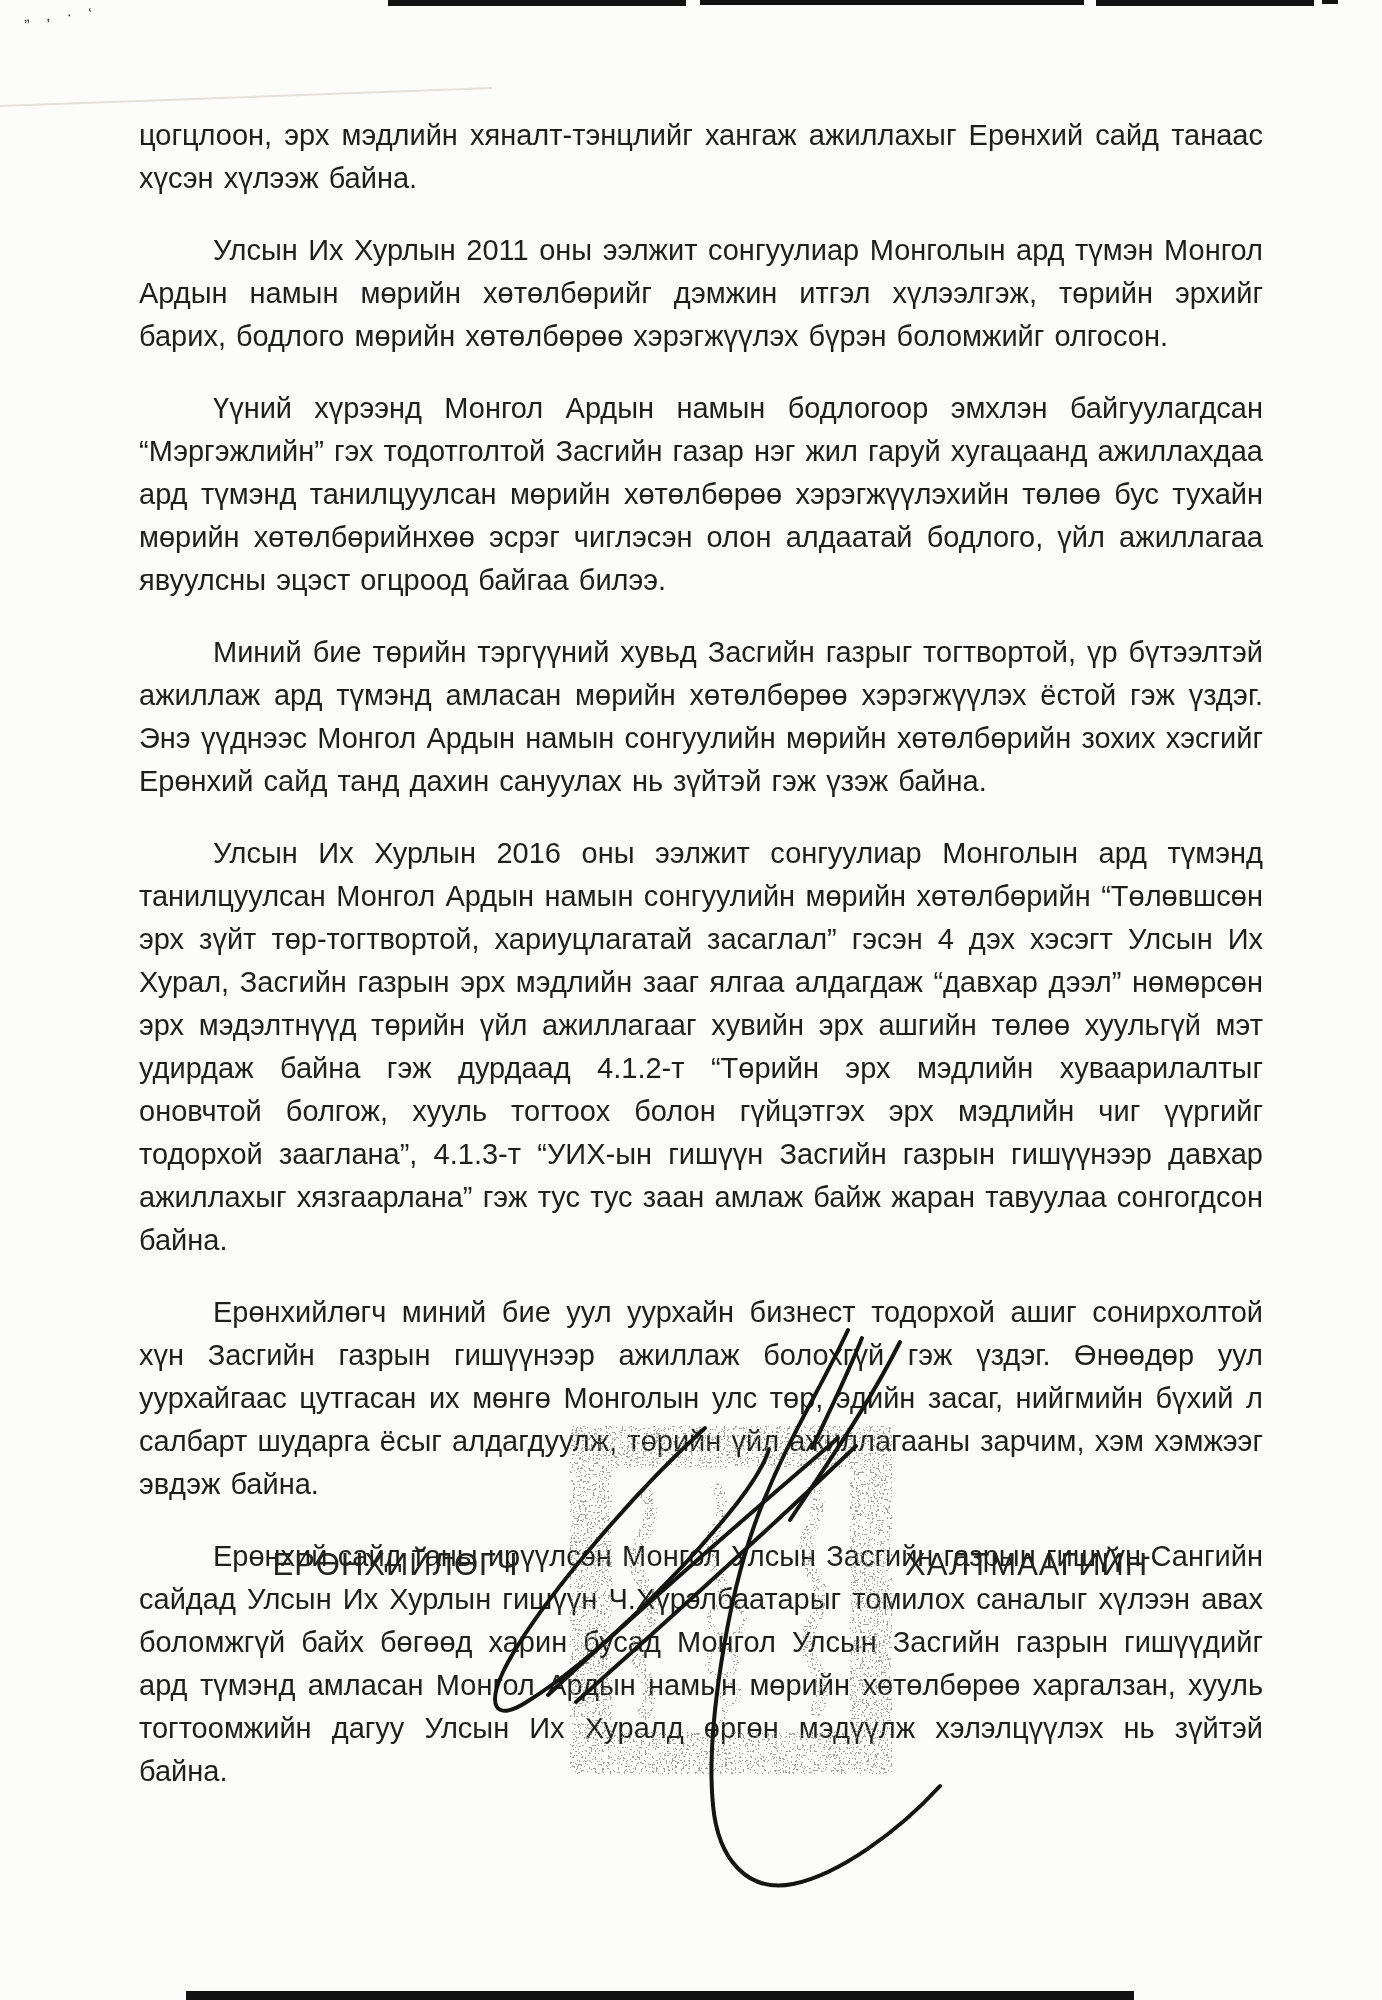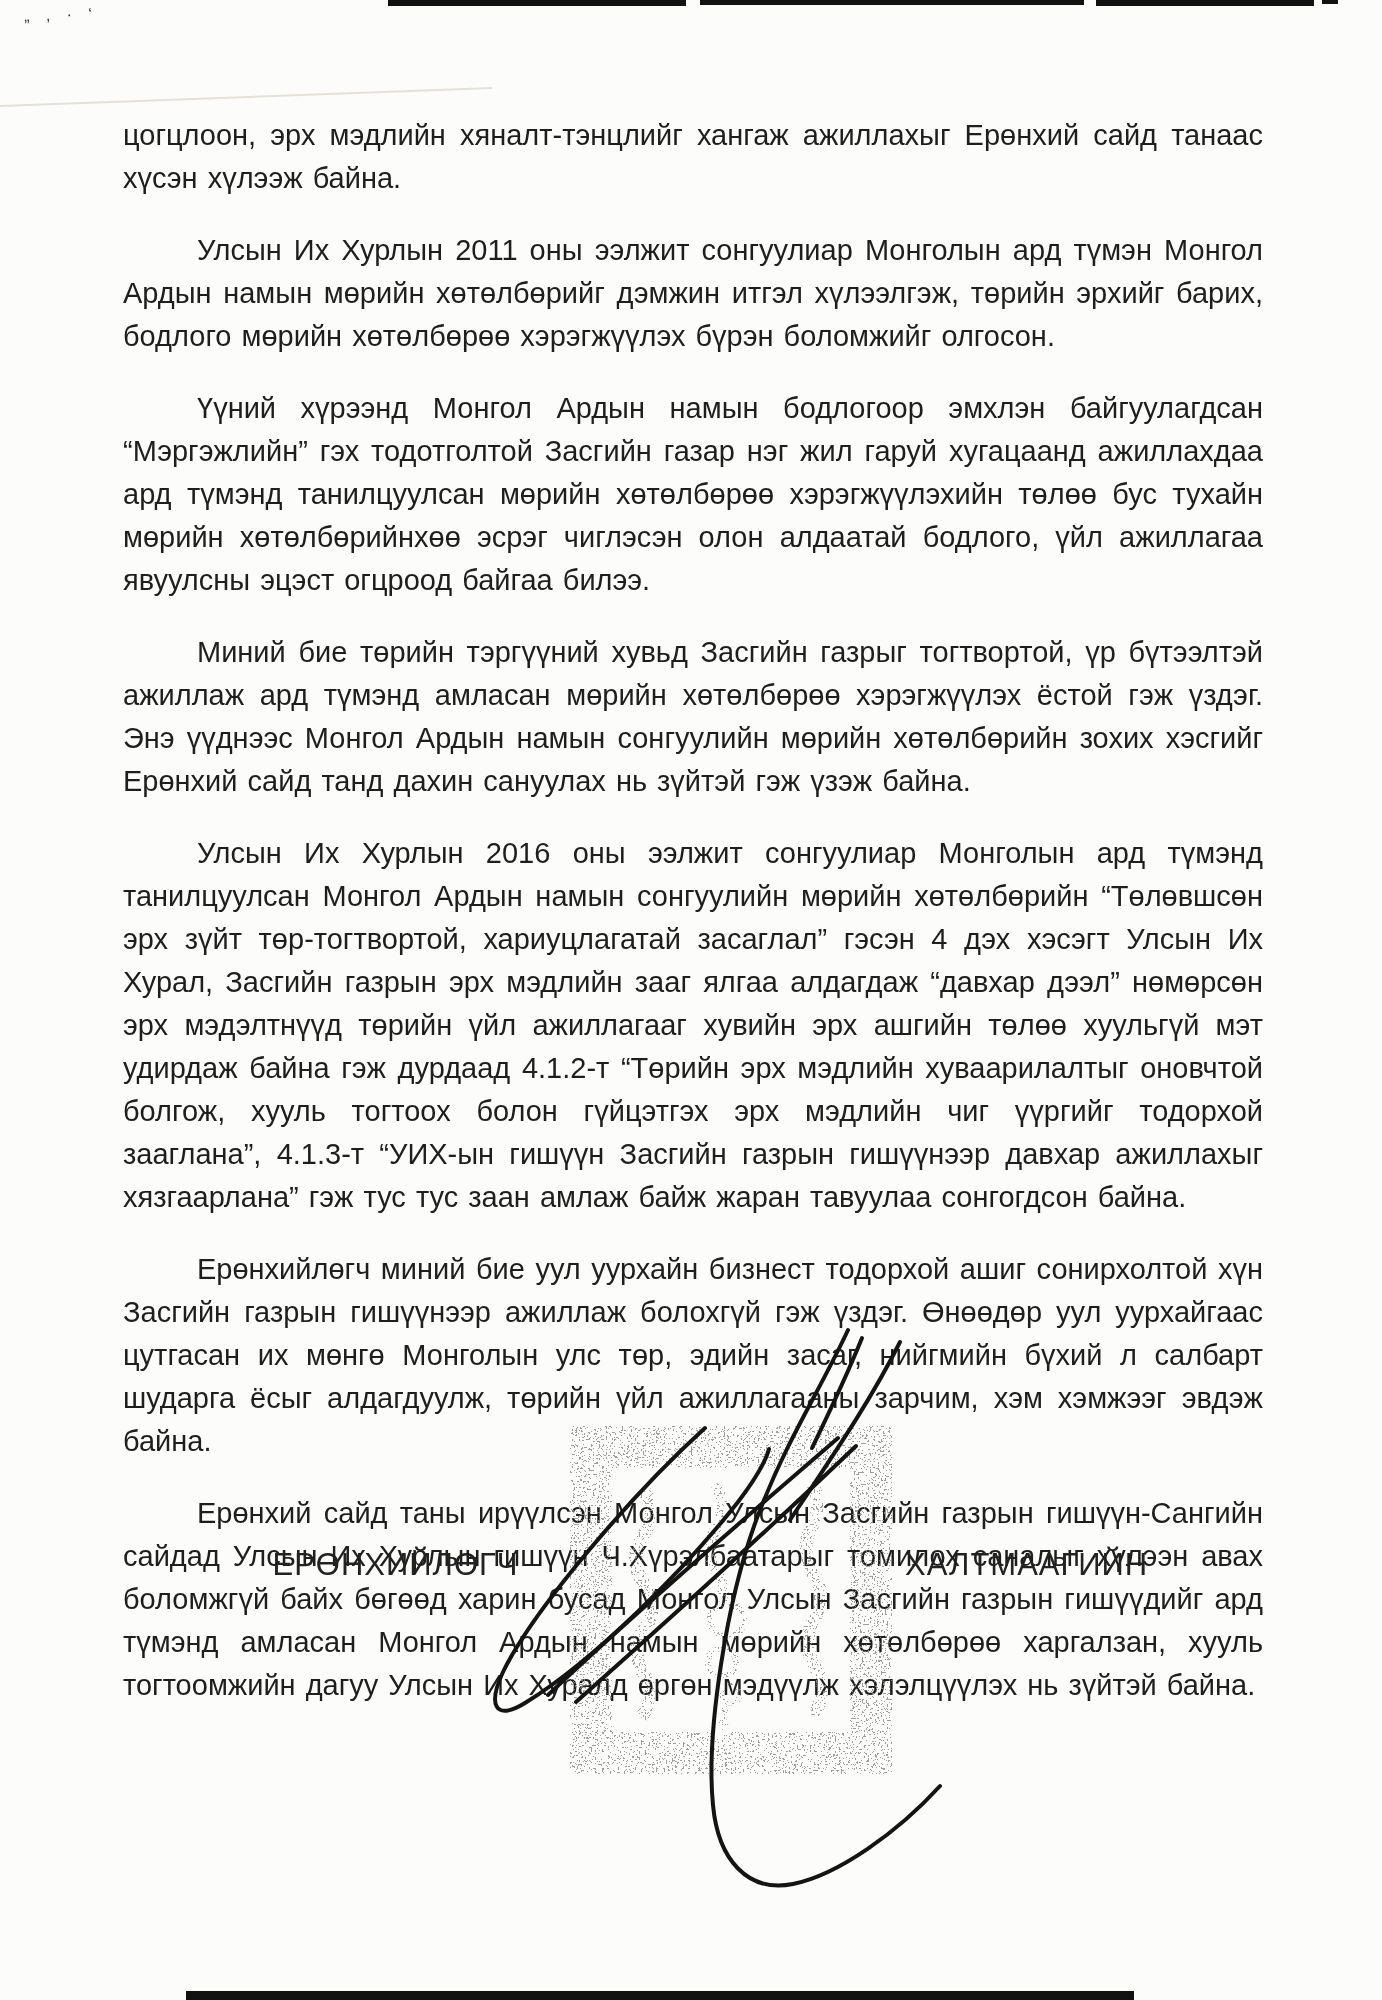--- a/index.html
+++ b/index.html
@@ -14,21 +14,21 @@
   
   .content{
     position:absolute;
     left:123px;top:114px;width:1140px;
     font-size:29px;line-height:43px;
     text-align:justify;
     -moz-text-align-last:left;text-align-last:left;
     word-spacing:2px;
     color:#1e1e1e;
   }
-  .content p{margin:0 0 29px 0;}
+  .content p{margin:0 0 29px 16px;}
   .content p.indent{text-indent:74px;}
 
   
   .signoff{
     position:absolute;top:1540px;left:0;width:1382px;height:120px;
     font-size:31px;line-height:50px;letter-spacing:1px;color:#222;
   }
   .signoff .left{position:absolute;left:238px;width:315px;text-align:center;}
   .signoff .right{position:absolute;left:905px;width:290px;text-align:left;}
 

